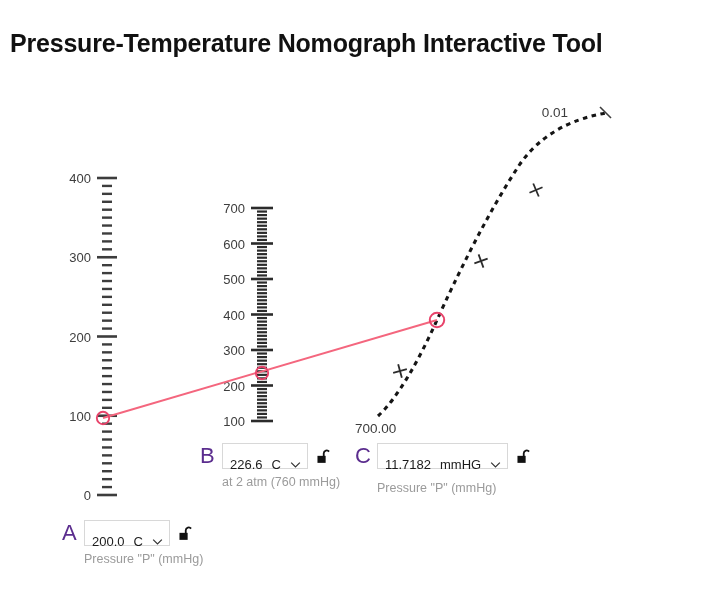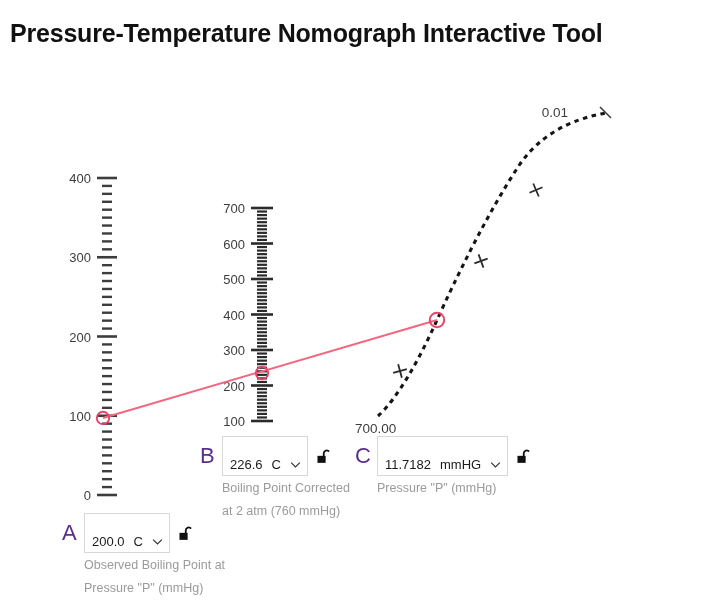--- a/index.html
+++ b/index.html
@@ -5,21 +5,21 @@
   html,body{margin:0;padding:0;}
   body{
     width:720px;height:601px;
     background:#ffffff;
     font-family:"Liberation Sans", sans-serif;
     overflow:hidden;
     position:relative;
   }
   #page-title{
     position:absolute;
-    left:10px; top:19px;
+    left:10px; top:29px;
     font-size:25px;
     font-weight:bold;
     color:#111111;
     letter-spacing:-0.2px;
     white-space:nowrap;
   }
   #nomograph-canvas{
     position:absolute;
     left:0; top:0;
     width:720px; height:601px;
@@ -40,21 +40,21 @@
     color:#5b2d8e;
     line-height:1;
     width:22px;
     flex:0 0 auto;
   }
   .value-box{
     display:flex;
     align-items:center;
     border:1px solid #d8d8d8;
     background:#ffffff;
-    height:40px;
+    height:26px;
     padding:17px 5px 0 7px;
     box-sizing:border-box;
   }
   .value-text{
     font-size:13px;
     color:#1b1b1b;
     white-space:nowrap;
   }
   .unit-select{
     display:flex;
@@ -272,42 +272,40 @@
         <svg class="chevron" viewBox="0 0 12 12">
           <path d="M2 4.3 L6 8.3 L10 4.3" fill="none" stroke="#333" stroke-width="1.1"></path>
         </svg>
       </span>
     </div>
     <svg class="lock" viewBox="0 0 20 20">
       <path d="M9.2 9.5 V6.6 a3.1 3.1 0 0 1 5.6 -1.7" fill="none" stroke="#111" stroke-width="1.9"></path>
       <rect x="2.6" y="9.3" width="8.6" height="7.4" fill="#111"></rect>
     </svg>
   </div>
-  <div class="caption first">Observed Boiling Point at</div>
   <div class="caption">Pressure "P" (mmHg)</div>
 </div>
 
 <div class="control-group" id="control-b">
   <div class="control-row">
     <span class="scale-letter">B</span>
     <div class="value-box">
       <span class="value-text">226.6</span>
       <span class="unit-select">
         <span class="unit-text">C</span>
         <svg class="chevron" viewBox="0 0 12 12">
           <path d="M2 4.3 L6 8.3 L10 4.3" fill="none" stroke="#333" stroke-width="1.1"></path>
         </svg>
       </span>
     </div>
     <svg class="lock" viewBox="0 0 20 20">
       <path d="M9.2 9.5 V6.6 a3.1 3.1 0 0 1 5.6 -1.7" fill="none" stroke="#111" stroke-width="1.9"></path>
       <rect x="2.6" y="9.3" width="8.6" height="7.4" fill="#111"></rect>
     </svg>
   </div>
-  <div class="caption first">Boiling Point Corrected</div>
   <div class="caption">at 2 atm (760 mmHg)</div>
 </div>
 
 <div class="control-group" id="control-c">
   <div class="control-row">
     <span class="scale-letter">C</span>
     <div class="value-box">
       <span class="value-text">11.7182</span>
       <span class="unit-select">
         <span class="unit-text">mmHG</span>

